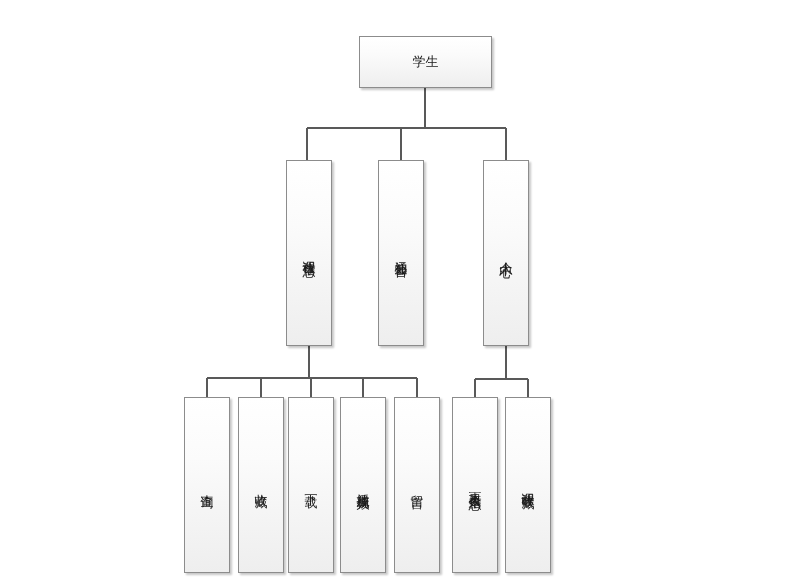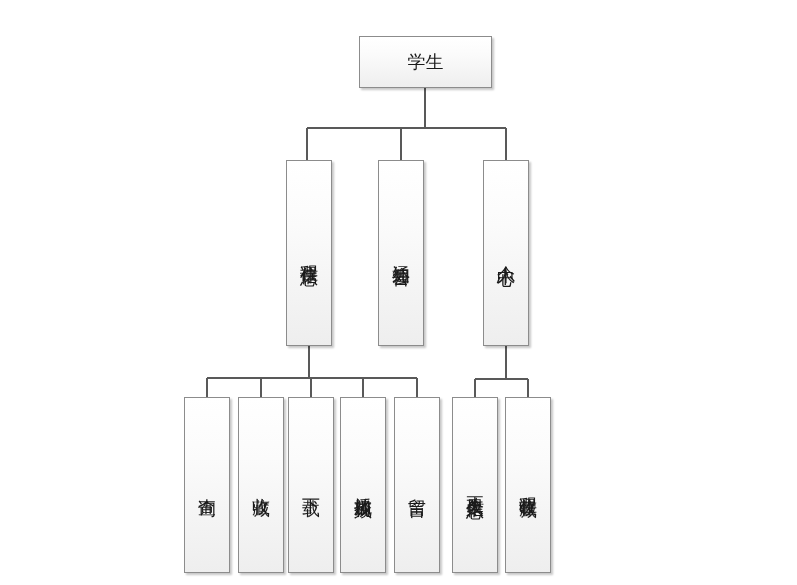--- a/index.html
+++ b/index.html
@@ -32,21 +32,21 @@
     border: 1px solid #8c8c8c;
     background: linear-gradient(to bottom, #ffffff 0%, #fbfbfb 35%, #eeeeee 100%);
     box-shadow: 2px 2px 2px rgba(0,0,0,0.22);
     display: flex;
     align-items: center;
     justify-content: center;
     z-index: 2;
   }
   .node-label {
     color: #1a1a1a;
-    font-size: 18px;
+    font-size: 13px;
     line-height: 1.04;
     text-align: center;
     letter-spacing: 0px;
     user-select: none;
   }
   .node.horizontal .node-label {
     writing-mode: horizontal-tb;
   }
   .node.vertical .node-label {
     writing-mode: vertical-rl;

